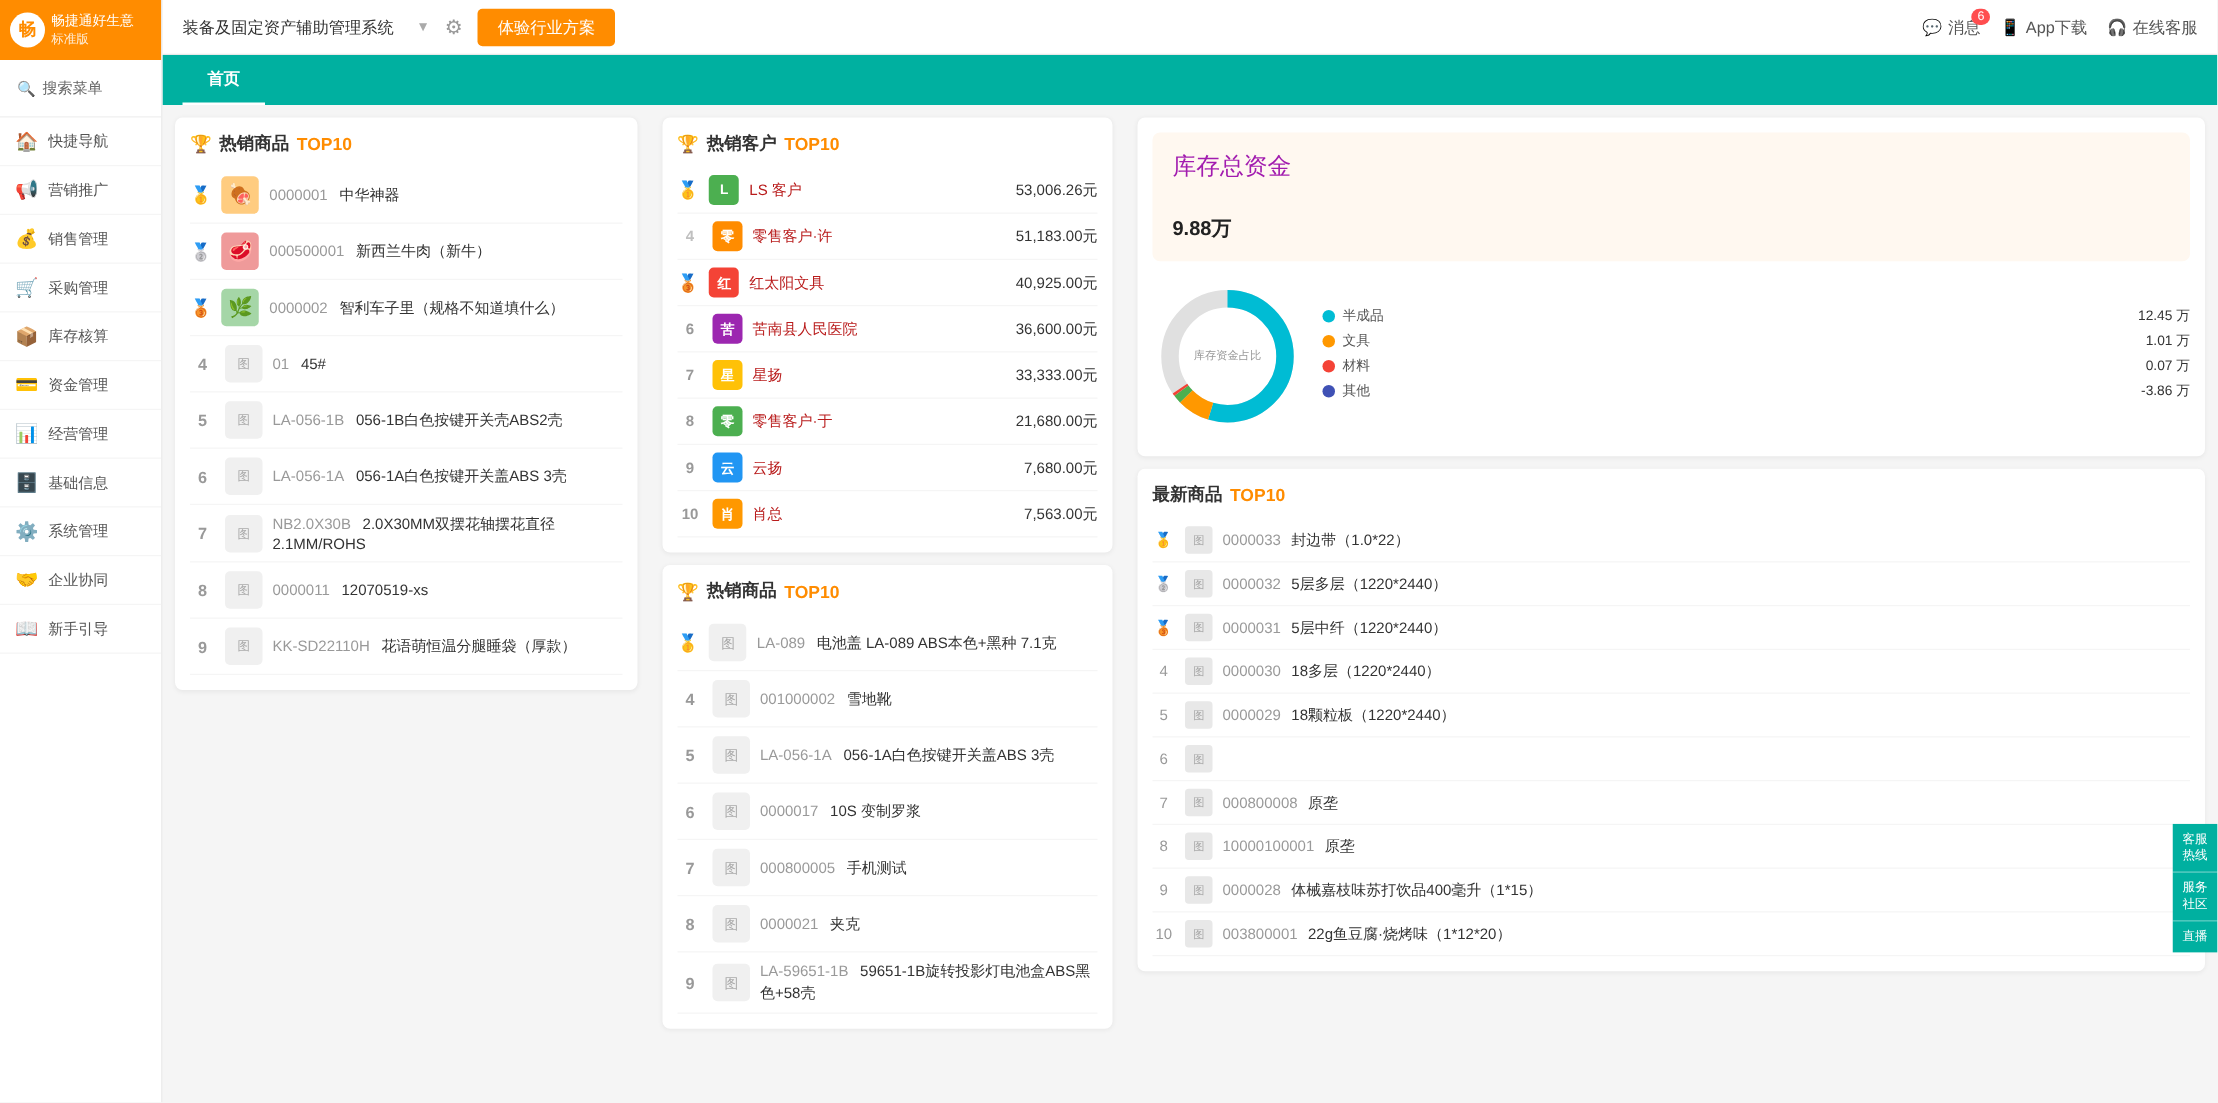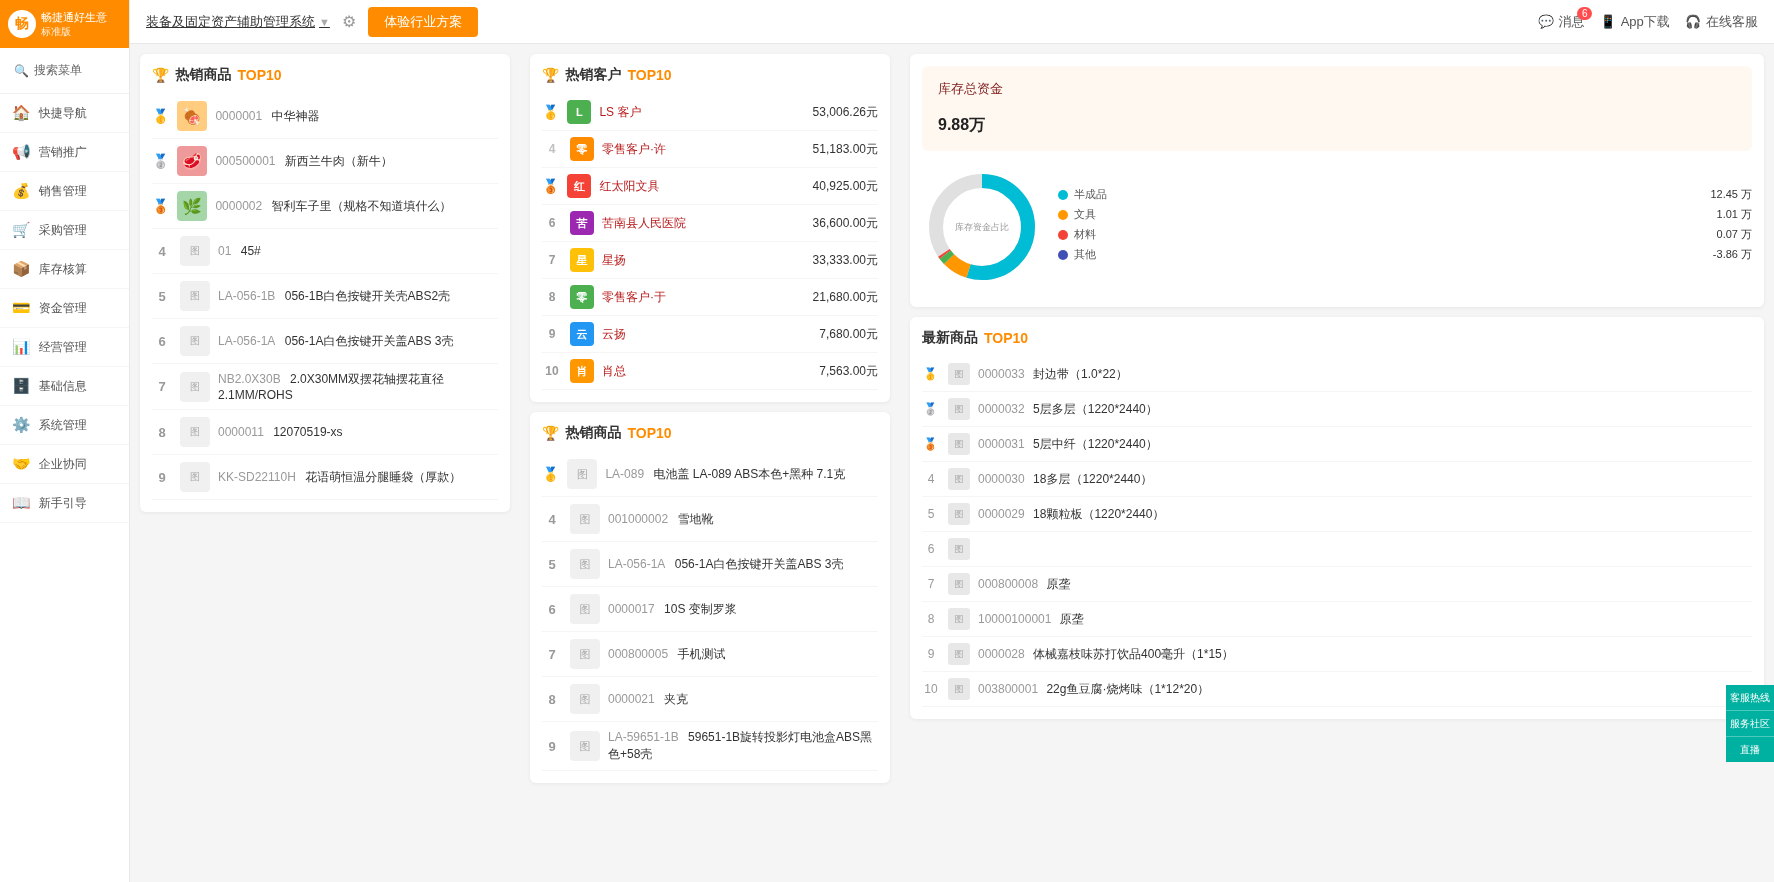--- a/index.html
+++ b/index.html
@@ -52,21 +52,21 @@
     
     .main-container {
       flex: 1; display: flex; flex-direction: column; overflow: hidden;
     }
     .header {
       height: 44px; background: #fff; border-bottom: 1px solid #e8e8e8;
       display: flex; align-items: center; padding: 0 16px; gap: 12px;
       flex-shrink: 0;
     }
     .header-system-name {
-      font-size: 13px; color: #333; display: flex; align-items: center; gap: 4px; text-decoration: underline;
+      font-size: 13px; color: #333; display: flex; align-items: center; gap: 18px;
     }
     .header-dropdown { color: #aaa; font-size: 11px; }
     .header-gear { color: #999; font-size: 16px; cursor: pointer; }
     .header-btn {
       background: #ff8c00; color: #fff; border: none; border-radius: 4px;
       padding: 6px 16px; cursor: pointer; font-size: 13px;
     }
     .header-right { margin-left: auto; display: flex; align-items: center; gap: 16px; color: #555; font-size: 13px; }
     .header-badge { position: relative; display: inline-flex; align-items: center; gap: 4px; cursor: pointer; }
     .badge-dot { background: #ff4d4f; color: #fff; border-radius: 10px; font-size: 10px; padding: 1px 5px; position: absolute; top: -6px; right: -8px; }
@@ -122,21 +122,21 @@
       display: flex; align-items: center; justify-content: center; font-size: 10px; color: #999; flex-shrink: 0;
     }
     .product-info { flex: 1; font-size: 12px; color: #333; }
     .product-code { color: #999; margin-right: 6px; }
 
     
     .inventory-card {
       background: #fff8f0; border-radius: 6px; padding: 14px 16px;
       margin-bottom: 8px;
     }
-    .inventory-title { font-size: 13px; color: #7f1d1d; margin-bottom: 8px; }
+    .inventory-title { font-size: 19px; color: #a21caf; margin-bottom: 18px; }
     .inventory-amount { font-size: 26px; font-weight: bold; color: #222; }
     .inventory-amount span { font-size: 16px; }
 
     
     .donut-section { display: flex; align-items: center; gap: 16px; padding: 8px 0; }
     .donut-wrap { position: relative; width: 120px; height: 120px; flex-shrink: 0; }
     .donut-label-center { position: absolute; top: 50%; left: 50%; transform: translate(-50%,-50%); font-size: 10px; color: #666; text-align: center; }
     .legend-list { list-style: none; flex: 1; }
     .legend-item { display: flex; align-items: center; gap: 6px; margin-bottom: 5px; font-size: 11px; }
     .legend-dot { width: 10px; height: 10px; border-radius: 50%; flex-shrink: 0; }
@@ -151,21 +151,21 @@
     .new-prod-icon { width: 22px; height: 22px; background: #e8e8e8; border-radius: 3px; display: flex; align-items: center; justify-content: center; font-size: 9px; color: #aaa; }
     .new-prod-info { flex: 1; font-size: 12px; color: #333; }
     .new-prod-code { color: #999; margin-right: 5px; }
 
     
     .float-btns {
       position: fixed; right: 0; bottom: 120px;
       display: flex; flex-direction: column;
     }
     .float-btn {
-      background: #00b0a0; color: #fff; width: 48px; padding: 6px 4px;
+      background: #00b0a0; color: #fff; width: 36px; padding: 6px 4px;
       font-size: 10px; text-align: center; cursor: pointer; border-bottom: 1px solid rgba(255,255,255,0.3);
       line-height: 1.3;
     }
     .float-btn:last-child { border-bottom: none; }
 
     
     ::-webkit-scrollbar { width: 5px; height: 5px; }
     ::-webkit-scrollbar-thumb { background: #ddd; border-radius: 3px; }
 
     .content-scroll {
@@ -256,20 +256,23 @@
         <span>📱</span>
         <span>App下载</span>
       </div>
       <div class="header-badge">
         <span>🎧</span>
         <span>在线客服</span>
       </div>
     </div>
   </div>
 
+  <div class="tab-bar">
+    <div class="tab-item active">首页</div>
+  </div>
 
   <div class="content-scroll">
 
     <div class="scrollable-panel" style="width:390px; flex-shrink:0; padding:10px; overflow-y:auto;">
 
       <div class="card" style="margin-bottom:10px;">
         <div class="card-title">
           <span>🏆</span>
           <span>热销商品</span>
           <span class="title-top10">TOP10</span>

